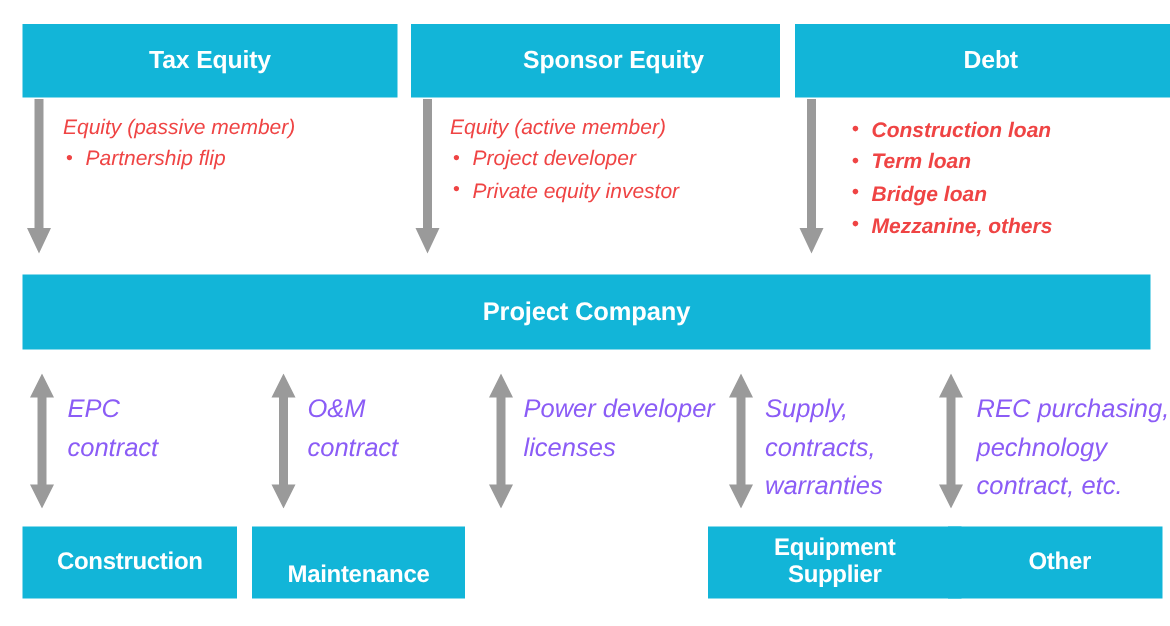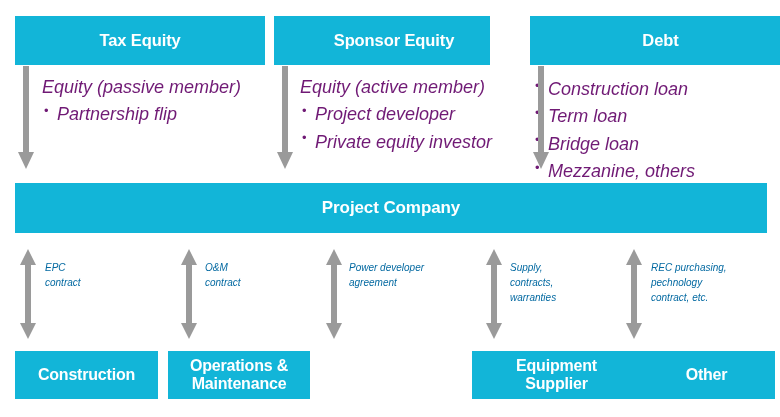--- a/index.html
+++ b/index.html
@@ -35,22 +35,22 @@
     padding: 2px 4px;
   }
   .cbox.top    { height: 49px; top: 16px;  font-size: 16.5px; letter-spacing: -0.1px; }
   .cbox.mid    { height: 50px; top: 183px; font-size: 17px; letter-spacing: -0.1px; }
   .cbox.bottom { height: 48px; top: 351px; font-size: 16px; letter-spacing: -0.2px; }
 
   
   .detail {
     position: absolute;
     font-style: italic;
-    font-size: 18px;
-    color: #701a75;
+    font-size: 14px;
+    color: #ef4444;
     line-height: 1.52;
   }
   .detail .lead {
     display: block;
     white-space: nowrap;
   }
   .detail ul {
     list-style: none;
     margin: 0;
     padding: 0;
@@ -66,43 +66,43 @@
     left: 2px;
     top: -0.5px;
     font-style: normal;
     font-size: 13px;
   }
 
   
   .alabel {
     position: absolute;
     font-style: italic;
-    font-size: 10px;
-    color: #0369a1;
+    font-size: 17px;
+    color: #8b5cf6;
     line-height: 1.5;
     top: 260px;
   }
   .alabel span { display: block; white-space: nowrap; }
 
   
   .arrow {
     position: absolute;
   }
   .arrow svg { display: block; }
 </style>
 </head>
 <body>
 
 <div id="stage">
 
   <div class="cbox top" style="left:15px; width:250px;">
     <span>Tax Equity</span>
   </div>
 
-  <div class="cbox top" style="left:274px; width:216px;padding-left:28px;">
+  <div class="cbox top" style="left:274px; width:246px;padding-left:28px;">
     <span>Sponsor Equity</span>
   </div>
 
   <div class="cbox top" style="left:530px; width:261px;">
     <span>Debt</span>
   </div>
 
   <div class="detail" style="left:42px; top:74px;">
     <span class="lead">Equity (passive member)</span>
     <ul>
@@ -111,21 +111,21 @@
   </div>
 
   <div class="detail" style="left:300px; top:74px;">
     <span class="lead">Equity (active member)</span>
     <ul>
       <li>Project developer</li>
       <li>Private equity investor</li>
     </ul>
   </div>
 
-  <div class="detail" style="left:533px; top:76px;">
+  <div class="detail" style="left:566px; top:76px;font-weight:bold;">
     <ul>
       <li>Construction loan</li>
       <li>Term loan</li>
       <li>Bridge loan</li>
       <li>Mezzanine, others</li>
     </ul>
   </div>
 
   <div class="arrow" style="left:17px; top:66px;">
     <svg width="18" height="104" viewBox="0 0 18 104">
@@ -184,42 +184,42 @@
     <span>contract</span>
   </div>
 
   <div class="alabel" style="left:205px;">
     <span>O&amp;M</span>
     <span>contract</span>
   </div>
 
   <div class="alabel" style="left:349px;">
     <span>Power developer</span>
-    <span>agreement</span>
+    <span>licenses</span>
   </div>
 
   <div class="alabel" style="left:510px;">
     <span>Supply,</span>
     <span>contracts,</span>
     <span>warranties</span>
   </div>
 
   <div class="alabel" style="left:651px;">
     <span>REC purchasing,</span>
     <span>pechnology</span>
     <span>contract, etc.</span>
   </div>
 
   <div class="cbox bottom" style="left:15px; width:143px;">
     <span>Construction</span>
   </div>
 
   <div class="cbox bottom" style="left:168px; width:142px;">
     <span>
-      <span>Operations &amp;</span><br>
+      <br>
       <span>Maintenance</span>
     </span>
   </div>
 
 
   <div class="cbox bottom" style="left:472px; width:169px;">
     <span>
       <span>Equipment</span><br>
       <span>Supplier</span>
     </span>

